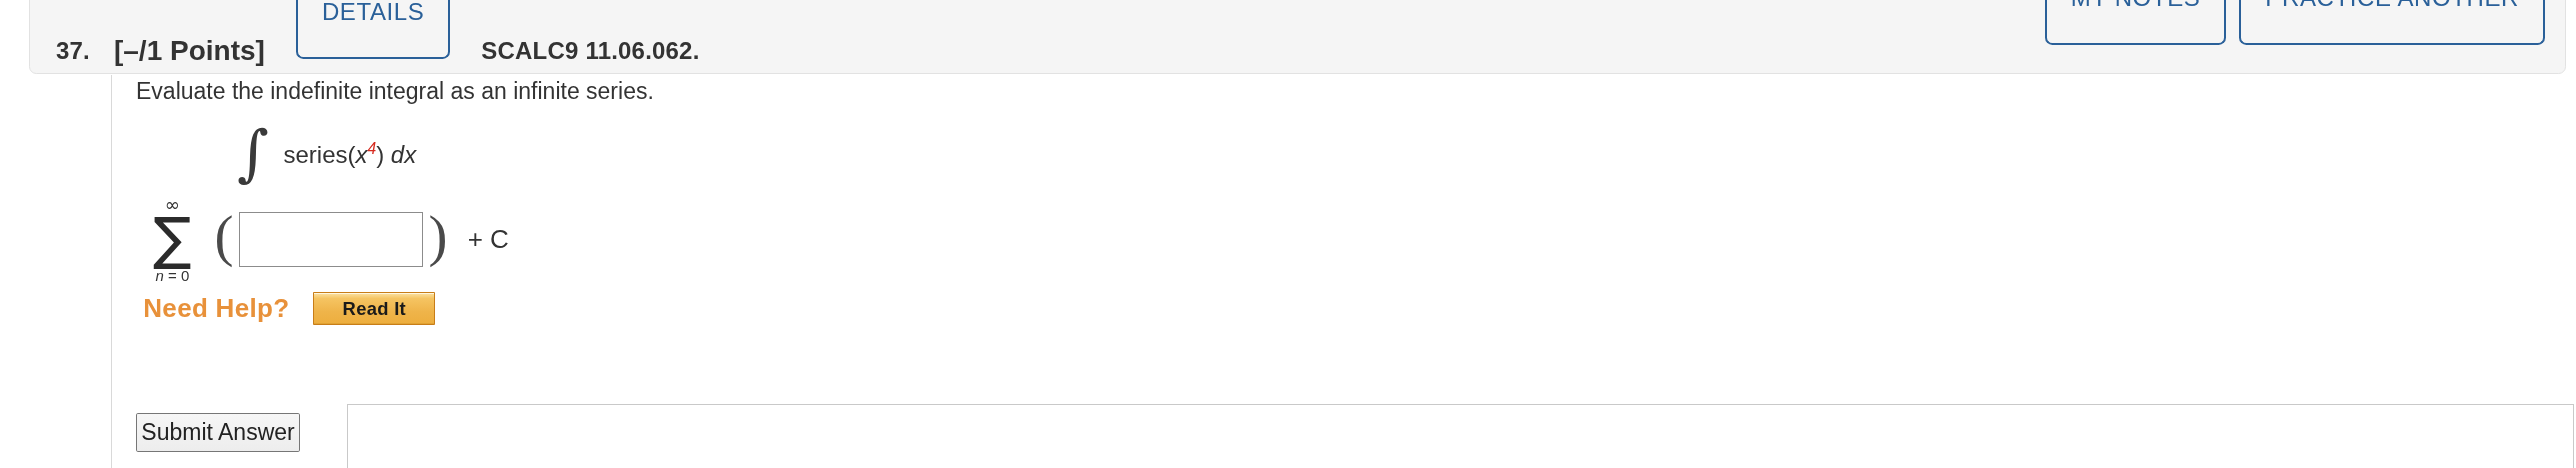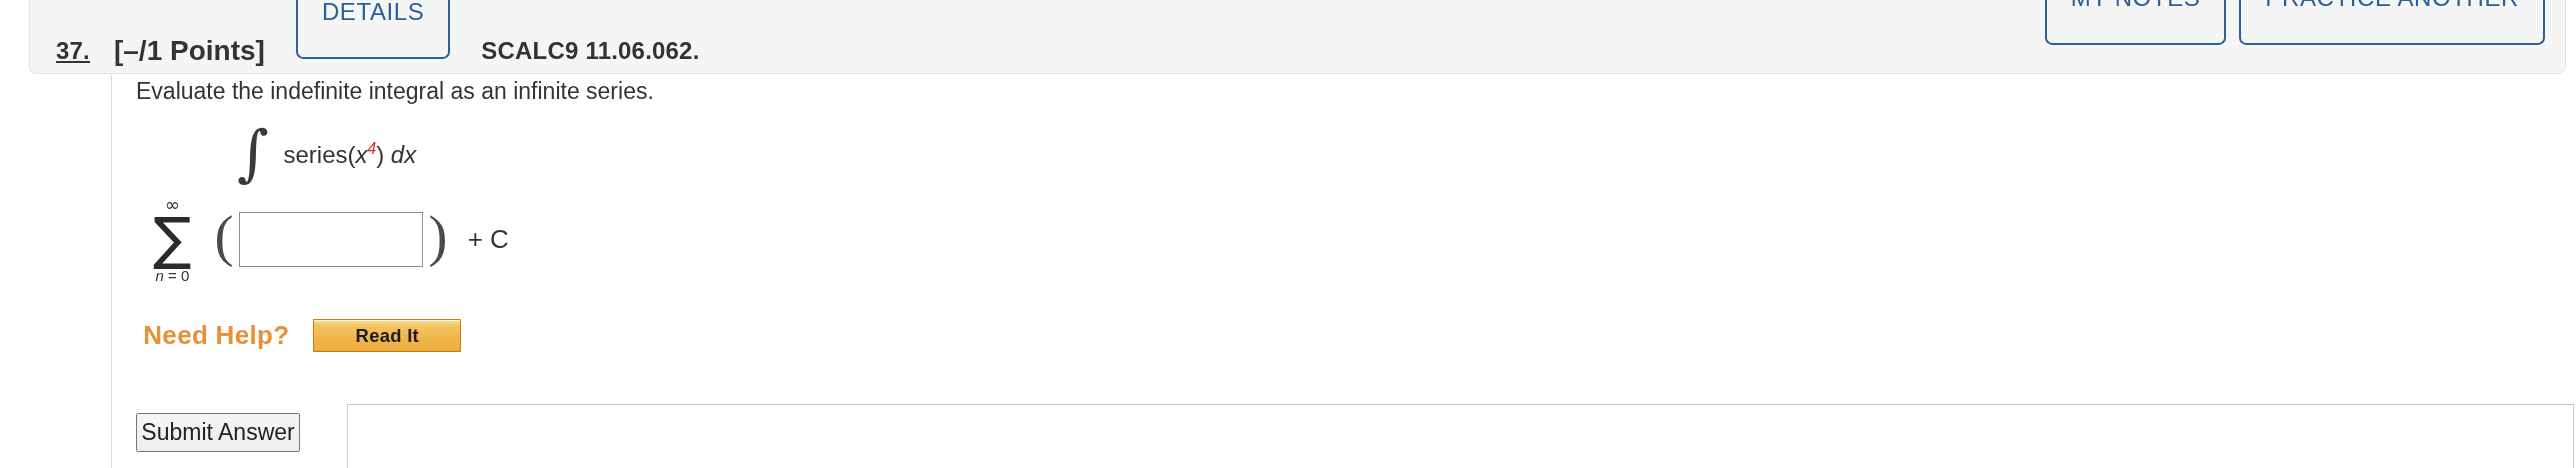--- a/index.html
+++ b/index.html
@@ -46,21 +46,20 @@
     padding-left: 26px;
     gap: 0px;
   }
 
   .q-number {
     font-size: 24px;
     font-weight: bold;
     color: #333333;
     letter-spacing: 0.2px;
     white-space: nowrap;
-    text-decoration: underline;
   }
 
   .q-points {
     font-size: 28px;
     font-weight: bold;
     color: #333333;
     white-space: nowrap;
     margin-left: 24px;
   }
 
@@ -241,36 +240,36 @@
 
   .plus-c {
     font-size: 26px;
     color: #333333;
     margin-left: 14.7px;
     white-space: nowrap;
   }
 
   
   .help-row {
-    margin-top: 34px;
+    margin-top: 7px;
     margin-left: 7.3px;
     display: flex;
     align-items: center;
     height: 40px;
   }
   .help-label {
     font-size: 26px;
     font-weight: bold;
     color: #e8913a;
     letter-spacing: 0.3px;
     white-space: nowrap;
   }
   .readit-btn {
     margin-left: 24px;
-    width: 148px;
+    width: 122px;
     height: 33px;
     border: 1.8px solid #c87d18;
     background: linear-gradient(to bottom, #fbe2a4 0%, #f5c462 18%, #efb44a 60%, #edae3e 100%);
     box-shadow: inset 0 0.9px 0 #fff7dd, inset 0 -0.9px 0 #e0a233;
     display: flex;
     align-items: center;
     justify-content: center;
     font-size: 18.4px;
     font-weight: bold;
     color: #1a1a1a;

